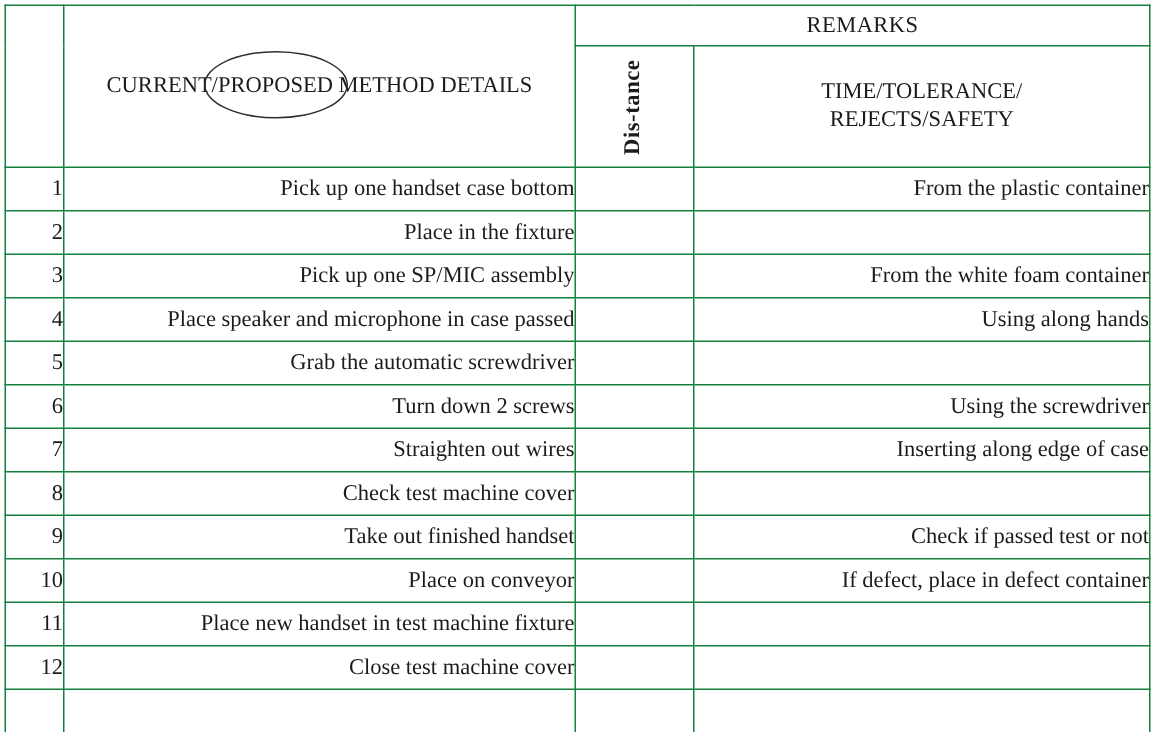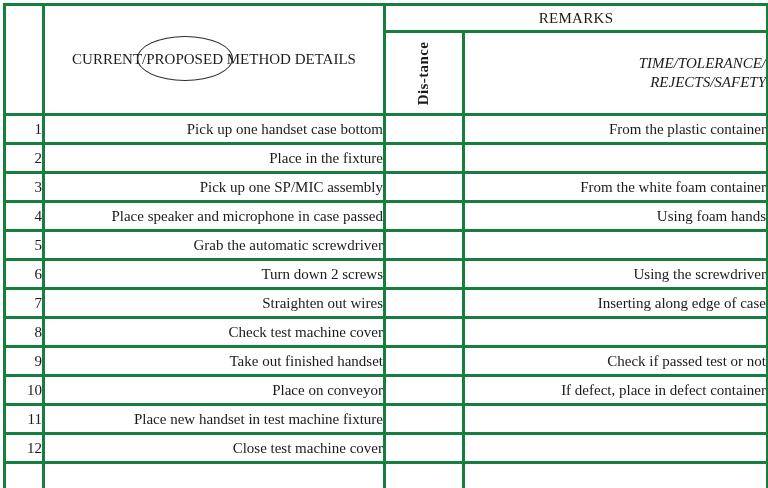--- a/index.html
+++ b/index.html
@@ -17,21 +17,21 @@
     font-family: "Liberation Serif", "DejaVu Serif", serif;
     color: #1b1b1b;
   }
   table.method-table {
     border-collapse: collapse;
     table-layout: fixed;
     width: 763px;
     font-size: 15px;
   }
   table.method-table td {
-    border: 3px solid #15803d;
+    border: 1px solid #15803d;
     padding: 0;
     overflow: hidden;
     background: #ffffff;
   }
   
   col.c-num    { width: 39px; }
   col.c-method { width: 341px; }
   col.c-dist   { width: 79px; }
   col.c-remark { width: 304px; }
 
@@ -78,24 +78,23 @@
     height: 80px;
     width: 100%;
   }
   .vert-text {
     transform: rotate(-90deg);
     white-space: nowrap;
     font-weight: bold;
     letter-spacing: 0.4px;
   }
   td.time-header {
-    text-align: right;
+    text-align: center;
     vertical-align: middle;
     line-height: 19px;
-    font-style: italic;
   }
 
   
   tr.body-row { height: 29px; }
   td.num-cell {
     text-align: right;
     padding-right: 7px;
     vertical-align: middle;
   }
   td.method-cell {
@@ -162,21 +161,21 @@
     <tr class="body-row">
       <td class="num-cell">3</td>
       <td class="method-cell">Pick up one SP/MIC assembly</td>
       <td class="distance-cell"></td>
       <td class="remark-cell">From the white foam container</td>
     </tr>
     <tr class="body-row">
       <td class="num-cell">4</td>
       <td class="method-cell">Place speaker and microphone in case passed</td>
       <td class="distance-cell"></td>
-      <td class="remark-cell">Using foam hands</td>
+      <td class="remark-cell">Using along hands</td>
     </tr>
     <tr class="body-row">
       <td class="num-cell">5</td>
       <td class="method-cell">Grab the automatic screwdriver</td>
       <td class="distance-cell"></td>
       <td class="remark-cell"></td>
     </tr>
     <tr class="body-row">
       <td class="num-cell">6</td>
       <td class="method-cell">Turn down 2 screws</td>

